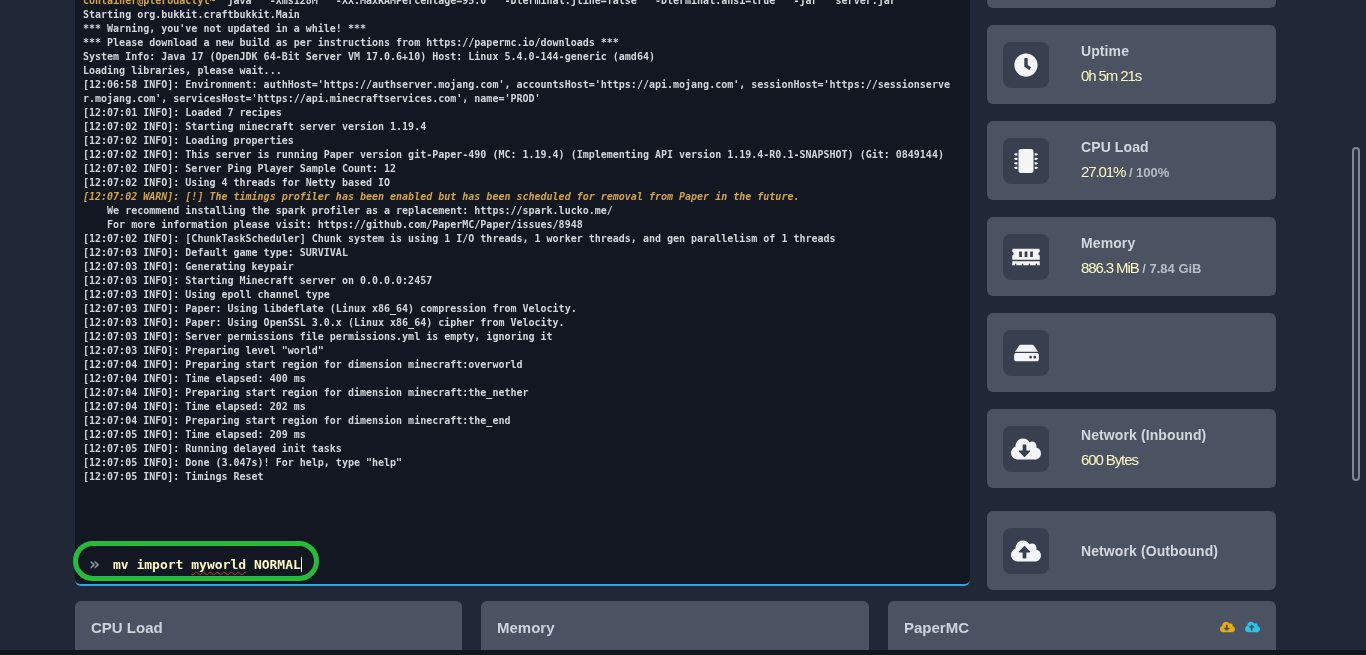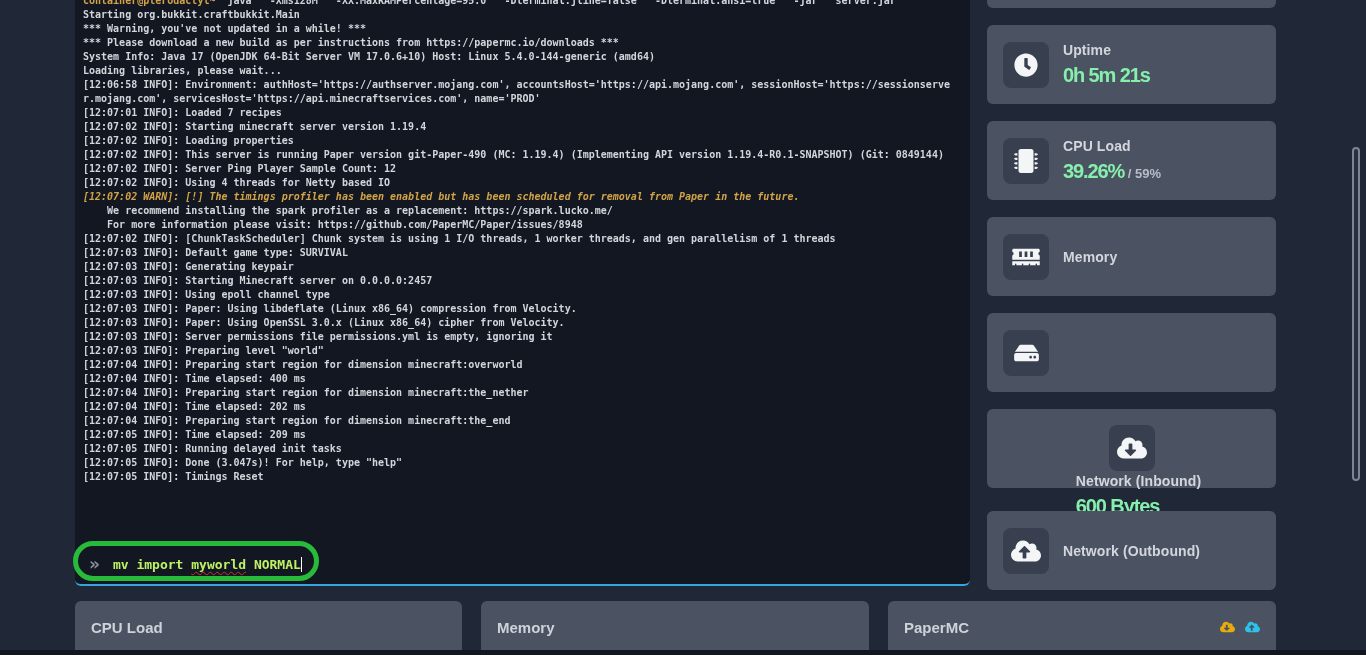--- a/index.html
+++ b/index.html
@@ -27,21 +27,21 @@
   .console-log .prompt { color:#d2a347; }
   .cmd-row {
     position:absolute; left:0; right:0; bottom:0; height:40px;
     display:flex; align-items:center; padding-left:14px;
   }
   .cmd-prompt {
     color:#8a919c; font-family:"DejaVu Sans", sans-serif;
     font-size:17px; line-height:17px; margin-right:13px; font-weight:bold;
   }
   .cmd-text {
-    font-family:"DejaVu Sans Mono", monospace; font-size:13px; font-weight:bold; color:#bef264;
+    font-family:"DejaVu Sans Mono", monospace; font-size:13px; font-weight:bold; color:#fef9c3;
     white-space:pre;
   }
   .misspell {
     text-decoration: underline wavy #cc3333 1px;
     text-underline-offset:2px;
     text-decoration-skip-ink:none;
   }
   .caret { display:inline-block; width:1.5px; height:15px; background:#ffffff; vertical-align:-3px; }
   
   .annotation {
@@ -54,28 +54,28 @@
     position:absolute; left:987px; width:289px; height:79px;
     background:#4b5363; border-radius:6px;
     display:flex; align-items:center; padding:16px;
   }
   .stat-icon-box {
     width:46px; height:46px; border-radius:8px; background:#38404f;
     display:flex; align-items:center; justify-content:center;
     flex:none;
   }
   .stat-icon-box svg { display:block; }
-  .stat-text { margin-left:14px; }
+  .stat-text { margin-left:32px; }
   .stat-label { margin-top:1px; }
   .stat-label {
     font-size:14px; font-weight:bold; color:#d3d7dd; line-height:18px;
     letter-spacing:.1px;
   }
   .stat-value-row { margin-top:4px; line-height:24px; white-space:nowrap; }
-  .stat-value { font-size:20px; font-weight:bold; color:#86efac; letter-spacing:-1.1px; }
+  .stat-value { font-size:15px; font-weight:normal; color:#fef9c3; letter-spacing:-1.1px; }
   .stat-suffix { font-size:13px; font-weight:bold; color:#b7bdc8; }
   
   .chart-card {
     position:absolute; top:601px; height:60px;
     background:#4b5363; border-radius:6px;
     padding:17px 16px 0 16px;
     display:flex; align-items:flex-start; justify-content:space-between;
   }
   .chart-title {
     font-size:15px; font-weight:bold; color:#ced3da; line-height:19px;
@@ -129,41 +129,42 @@
     </div>
   </div>
       <div class="stat-card" style="top: 121px;">
     <div class="stat-icon-box">
           <svg width="24" height="24" viewBox="0 0 512 512">
             <path fill="#f3f5f7" d="M416 48v416c0 26.51-21.49 48-48 48H144c-26.51 0-48-21.49-48-48V48c0-26.51 21.49-48 48-48h224c26.51 0 48 21.49 48 48zm96 58v12a6 6 0 0 1-6 6h-18v6a6 6 0 0 1-6 6h-42V88h42a6 6 0 0 1 6 6v6h18a6 6 0 0 1 6 6zm0 96v12a6 6 0 0 1-6 6h-18v6a6 6 0 0 1-6 6h-42v-48h42a6 6 0 0 1 6 6v6h18a6 6 0 0 1 6 6zm0 96v12a6 6 0 0 1-6 6h-18v6a6 6 0 0 1-6 6h-42v-48h42a6 6 0 0 1 6 6v6h18a6 6 0 0 1 6 6zm0 96v12a6 6 0 0 1-6 6h-18v6a6 6 0 0 1-6 6h-42v-48h42a6 6 0 0 1 6 6v6h18a6 6 0 0 1 6 6zM30 376h42v48H30a6 6 0 0 1-6-6v-6H6a6 6 0 0 1-6-6v-12a6 6 0 0 1 6-6h18v-6a6 6 0 0 1 6-6zm0-96h42v48H30a6 6 0 0 1-6-6v-6H6a6 6 0 0 1-6-6v-12a6 6 0 0 1 6-6h18v-6a6 6 0 0 1 6-6zm0-96h42v48H30a6 6 0 0 1-6-6v-6H6a6 6 0 0 1-6-6v-12a6 6 0 0 1 6-6h18v-6a6 6 0 0 1 6-6zm0-96h42v48H30a6 6 0 0 1-6-6v-6H6a6 6 0 0 1-6-6v-12a6 6 0 0 1 6-6h18v-6a6 6 0 0 1 6-6z"></path>
           </svg>
         </div>
     <div class="stat-text">
       <div class="stat-label">CPU Load</div>
-      <div class="stat-value-row"><span class="stat-value">39.26%</span><span class="stat-suffix"> / 59%</span></div>
+      <div class="stat-value-row"><span class="stat-value">27.01%</span><span class="stat-suffix"> / 100%</span></div>
     </div>
   </div>
       <div class="stat-card" style="top: 217px;">
     <div class="stat-icon-box">
           <svg width="28" height="22" viewBox="0 0 640 512">
             <path fill="#f3f5f7" d="M640 130.94V96c0-17.67-14.33-32-32-32H32C14.33 64 0 78.33 0 96v34.94c18.6 6.61 32 24.19 32 45.06s-13.4 38.45-32 45.06V320h640v-98.94c-18.6-6.61-32-24.19-32-45.06s13.4-38.45 32-45.06zM224 256h-64V128h64v128zm128 0h-64V128h64v128zm128 0h-64V128h64v128zM0 448h64v-26.67c0-8.84 7.16-16 16-16s16 7.16 16 16V448h128v-26.67c0-8.84 7.16-16 16-16s16 7.16 16 16V448h128v-26.67c0-8.84 7.16-16 16-16s16 7.16 16 16V448h128v-26.67c0-8.84 7.16-16 16-16s16 7.16 16 16V448h64v-96H0v96z"></path>
           </svg>
         </div>
     <div class="stat-text">
       <div class="stat-label">Memory</div>
+      <div class="stat-value-row"><span class="stat-value">886.3 MiB</span><span class="stat-suffix"> / 7.84 GiB</span></div>
     </div>
   </div>
       <div class="stat-card" style="top: 313px;">
     <div class="stat-icon-box">
           <svg width="25" height="22" viewBox="0 0 576 512">
             <path fill="#f3f5f7" d="M576 304v96c0 26.51-21.49 48-48 48H48c-26.51 0-48-21.49-48-48v-96c0-26.51 21.49-48 48-48h480c26.51 0 48 21.49 48 48zm-48-80a79.557 79.557 0 0 1 30.777 6.165L462.25 85.374A48.003 48.003 0 0 0 422.311 64H153.689a48 48 0 0 0-39.938 21.374L17.223 230.165A79.557 79.557 0 0 1 48 224h480zm-48 96c-17.673 0-32 14.327-32 32s14.327 32 32 32 32-14.327 32-32-14.327-32-32-32zm-96 0c-17.673 0-32 14.327-32 32s14.327 32 32 32 32-14.327 32-32-14.327-32-32-32z"></path>
           </svg>
         </div>
   </div>
-      <div class="stat-card" style="top: 409px; flex-direction: column;">
+      <div class="stat-card" style="top: 409px;">
     <div class="stat-icon-box">
           <svg width="30" height="24" viewBox="0 0 640 512">
             <path fill="#f3f5f7" d="M537.6 226.6c4.1-10.7 6.4-22.4 6.4-34.6 0-53-43-96-96-96-19.7 0-38.1 6-53.3 16.2C367 64.2 315.3 32 256 32c-88.4 0-160 71.6-160 160 0 2.7.1 5.4.2 8.1C40.2 219.8 0 273.2 0 336c0 79.5 64.5 144 144 144h368c70.7 0 128-57.3 128-128 0-61.9-44-113.6-102.4-125.4zm-132.9 88.7L299.3 420.7c-6.2 6.2-16.4 6.2-22.6 0L171.3 315.3c-10.1-10.1-2.9-27.3 11.3-27.3H248V176c0-8.8 7.2-16 16-16h48c8.8 0 16 7.2 16 16v112h65.4c14.2 0 21.4 17.2 11.3 27.3z"></path>
           </svg>
         </div>
     <div class="stat-text">
       <div class="stat-label">Network (Inbound)</div>
       <div class="stat-value-row"><span class="stat-value">600 Bytes</span><span class="stat-suffix"></span></div>
     </div>
   </div>

